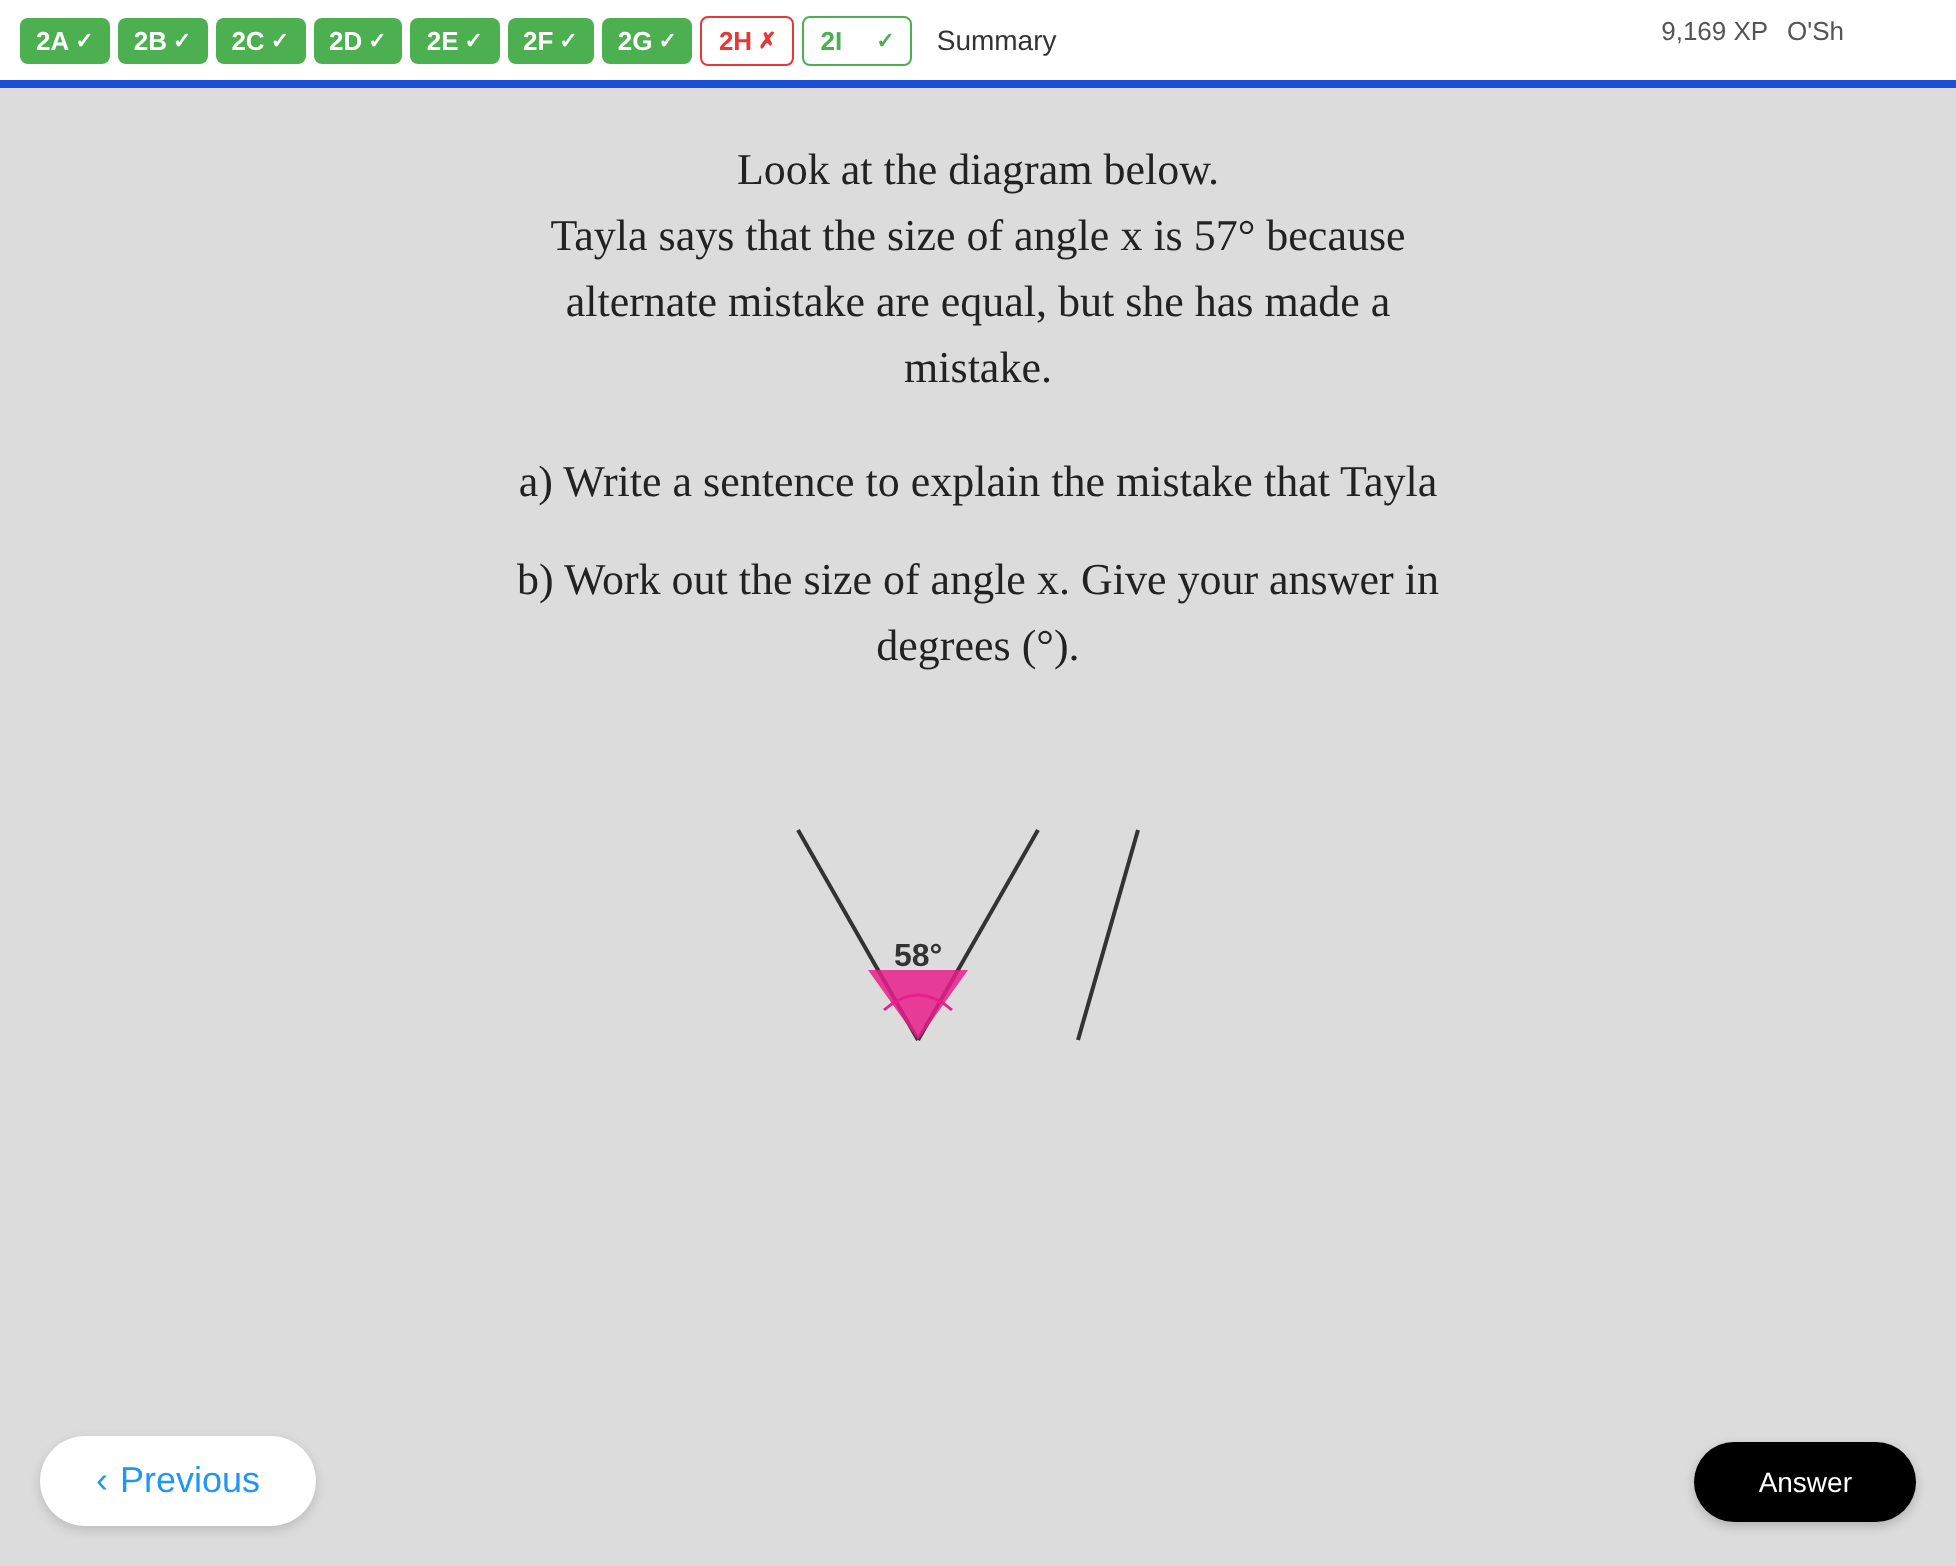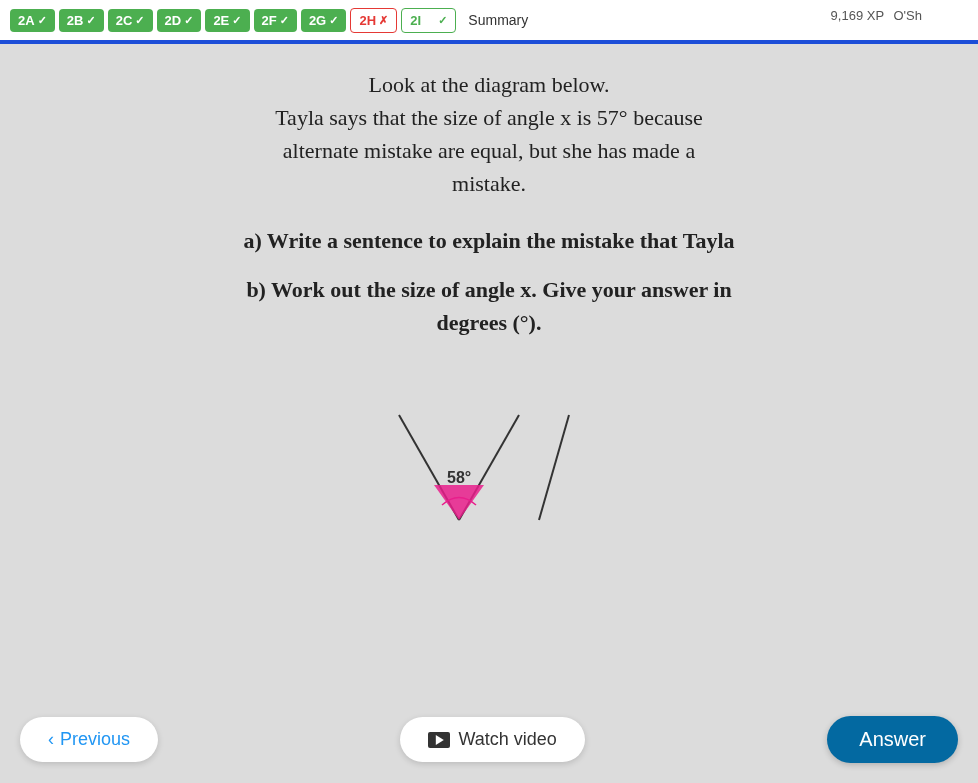--- a/index.html
+++ b/index.html
@@ -106,21 +106,20 @@
       font-family: 'Georgia', serif;
     }
 
     .part-text {
       text-align: center;
       font-size: 22px;
       color: #222;
       line-height: 1.5;
       margin-bottom: 16px;
       font-family: 'Georgia', serif;
-      font-weight: bold;
     }
 
     
     .diagram-container {
       position: relative;
       width: 300px;
       height: 160px;
       margin-top: 10px;
     }
 
@@ -165,26 +164,26 @@
       font-size: 18px;
       font-family: Arial, sans-serif;
       cursor: pointer;
       display: flex;
       align-items: center;
       gap: 8px;
       box-shadow: 0 2px 6px rgba(0,0,0,0.15);
     }
 
     .answer-btn {
-      background: #0369a1;
+      background: #000000;
       color: #fff;
       border: none;
       border-radius: 24px;
       padding: 12px 32px;
-      font-size: 20px;
+      font-size: 14px;
       font-family: Arial, sans-serif;
       cursor: pointer;
       box-shadow: 0 2px 6px rgba(0,0,0,0.2);
     }
   </style>
 </head>
 <body>
 
 <div class="top-bar">
   <div class="nav-tabs">
@@ -266,24 +265,18 @@
       <line x1="230" y1="50" x2="200" y2="155" stroke="#333" stroke-width="2"></line>
     </svg>
   </div>
 
   <div class="bottom-bar">
     <button class="prev-btn">
       <span style="font-size:18px;">‹</span>
       <span>Previous</span>
     </button>
 
-    <button class="watch-btn">
-      <span style="display:inline-block;width:22px;height:16px;background:#333;border-radius:2px;vertical-align:middle;position:relative;">
-        <span style="position:absolute;left:50%;top:50%;transform:translate(-40%,-50%);width:0;height:0;border-top:5px solid transparent;border-bottom:5px solid transparent;border-left:8px solid #fff;"></span>
-      </span>
-      <span>Watch video</span>
-    </button>
 
     <button class="answer-btn">
       <span>Answer</span>
     </button>
   </div>
 </div>
 
 </body></html>

